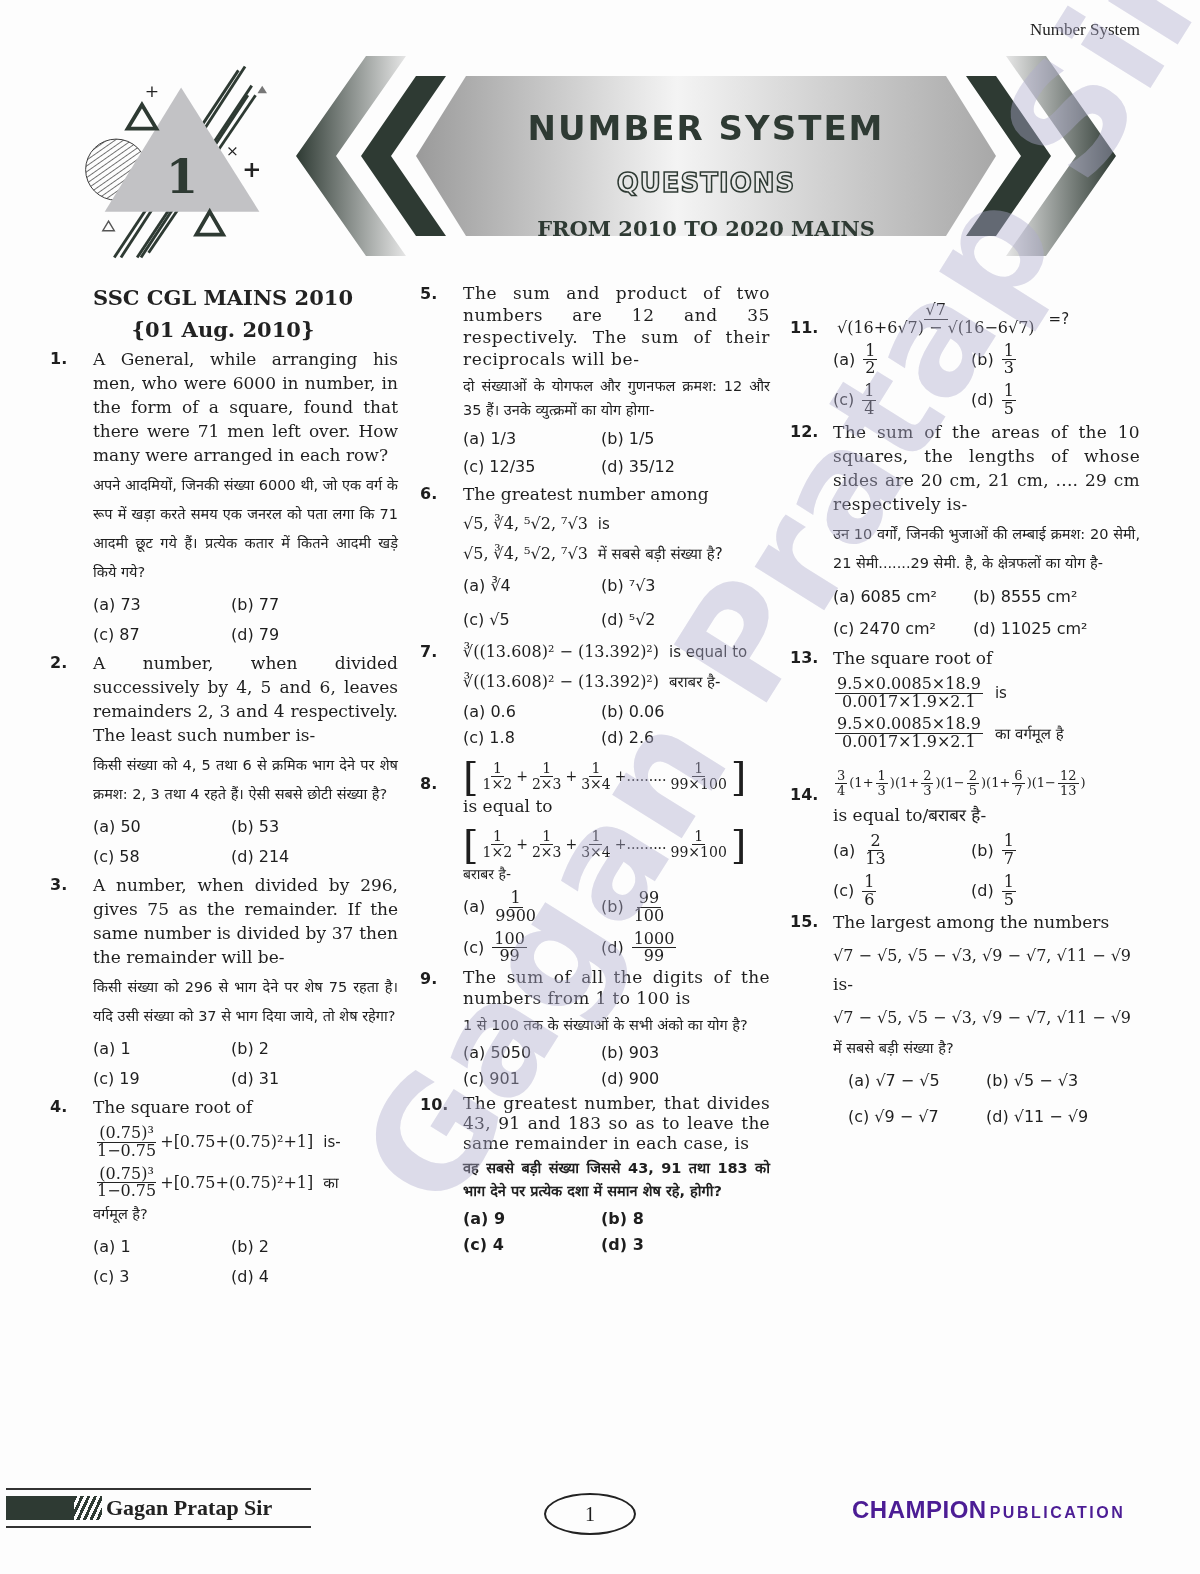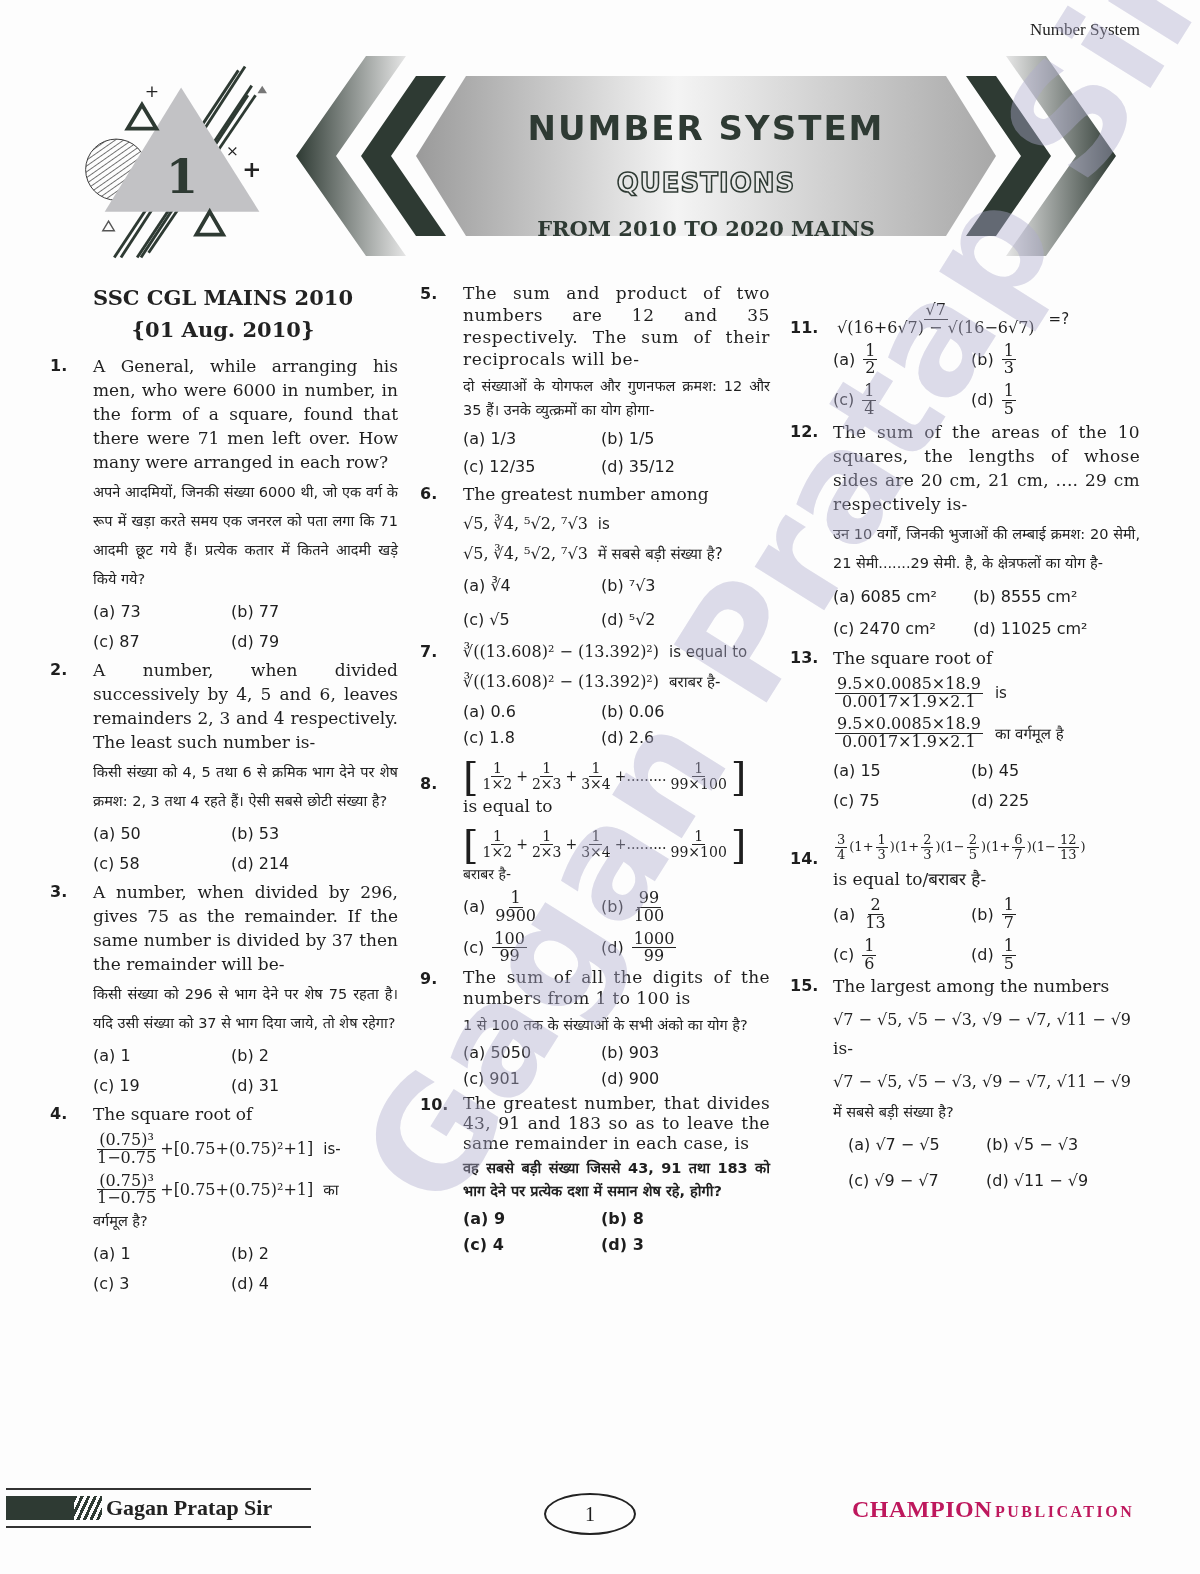--- a/index.html
+++ b/index.html
@@ -47,21 +47,21 @@
   .math-line { margin: 6px 0; display: flex; align-items: center; flex-wrap: nowrap; }
   .math-line .tail { font-family: "DejaVu Sans", sans-serif; font-size: 15px; margin-left: 10px; }
   .big-br { font-size: 40px; font-weight: 200; line-height: 1; }
 
   
   .footer-left { position: absolute; left: 6px; top: 1488px; width: 305px; height: 40px; border-top: 2px solid #333; border-bottom: 2px solid #333; display: flex; align-items: center; }
   .footer-bar { width: 68px; height: 24px; background: #2e3a33; margin-left: 0; }
   .footer-stripes { width: 28px; height: 24px; background: repeating-linear-gradient(115deg, #2e3a33 0 3px, transparent 3px 6px); }
   .footer-brand { font-family: "Liberation Serif", serif; font-weight: bold; font-size: 22px; margin-left: 4px; color: #222; }
   .page-num { position: absolute; left: 544px; top: 1493px; width: 92px; height: 42px; border: 2px solid #222; border-radius: 50%; text-align: center; line-height: 38px; font-family: "Liberation Serif", serif; font-size: 20px; }
-  .publisher { position: absolute; left: 852px; top: 1496px; display: flex; align-items: baseline; font-family: Liberation Serif, serif; font-weight: bold; color: #be185d; }
+  .publisher { position: absolute; left: 852px; top: 1496px; display: flex; align-items: baseline; font-family: Liberation Sans, sans-serif; font-weight: bold; color: #4c1d95; }
   .publisher-name { font-size: 24px; letter-spacing: 0.5px; }
   .publisher-sub { font-size: 16px; letter-spacing: 2.5px; margin-left: 3px; }
 </style>
 </head>
 <body>
 
 <div class="running-head">Number System</div>
 
 <div class="emblem">
   <svg viewBox="0 0 220 200">
@@ -120,21 +120,21 @@
   </svg>
   <div class="banner-title">NUMBER SYSTEM</div>
   <div class="banner-sub">QUESTIONS</div>
   <div class="banner-range">FROM 2010 TO 2020 MAINS</div>
 </div>
 
 <div class="watermark">Gagan Pratap Sir</div>
 
 <div class="col col1">
   <div class="section-title">SSC CGL MAINS 2010</div>
-  <div class="section-title" style="margin-bottom:8px;">{01 Aug. 2010}</div>
+  <div class="section-title" style="margin-bottom:1px;">{01 Aug. 2010}</div>
 
   <div class="q">
     <span class="qnum">1.</span>
     <div class="q-en">A General, while arranging his men, who were 6000 in number, in the form of a square, found that there were 71 men left over. How many were arranged in each row?</div>
     <div class="q-hi">अपने आदमियों, जिनकी संख्या 6000 थी, जो एक वर्ग के रूप में खड़ा करते समय एक जनरल को पता लगा कि 71 आदमी छूट गये हैं। प्रत्येक कतार में कितने आदमी खड़े किये गये?</div>
     <div class="opts">
       <span class="opt">(a) 73</span>
       <span class="opt">(b) 77</span>
       <span class="opt">(c) 87</span>
       <span class="opt">(d) 79</span>
@@ -418,26 +418,20 @@
           <span class="d">0.0017×1.9×2.1</span>
         </span>
       <span class="tail">is</span>
     </div>
     <div class="math-line">
       <span class="fr math">
           <span class="n">9.5×0.0085×18.9</span>
           <span class="d">0.0017×1.9×2.1</span>
         </span>
       <span class="tail">का वर्गमूल है</span>
-    </div>
-    <div class="opts">
-      <span class="opt">(a) 15</span>
-      <span class="opt">(b) 45</span>
-      <span class="opt">(c) 75</span>
-      <span class="opt">(d) 225</span>
     </div>
   </div>
 
   <div class="q" style="margin-top:18px;">
     <span class="qnum" style="top:14px;">14.</span>
     <div class="math-line" style="font-size:13px;">
       <span class="fr math" style="font-size:13px;">
           <span class="n">3</span>
           <span class="d">4</span>
         </span>

